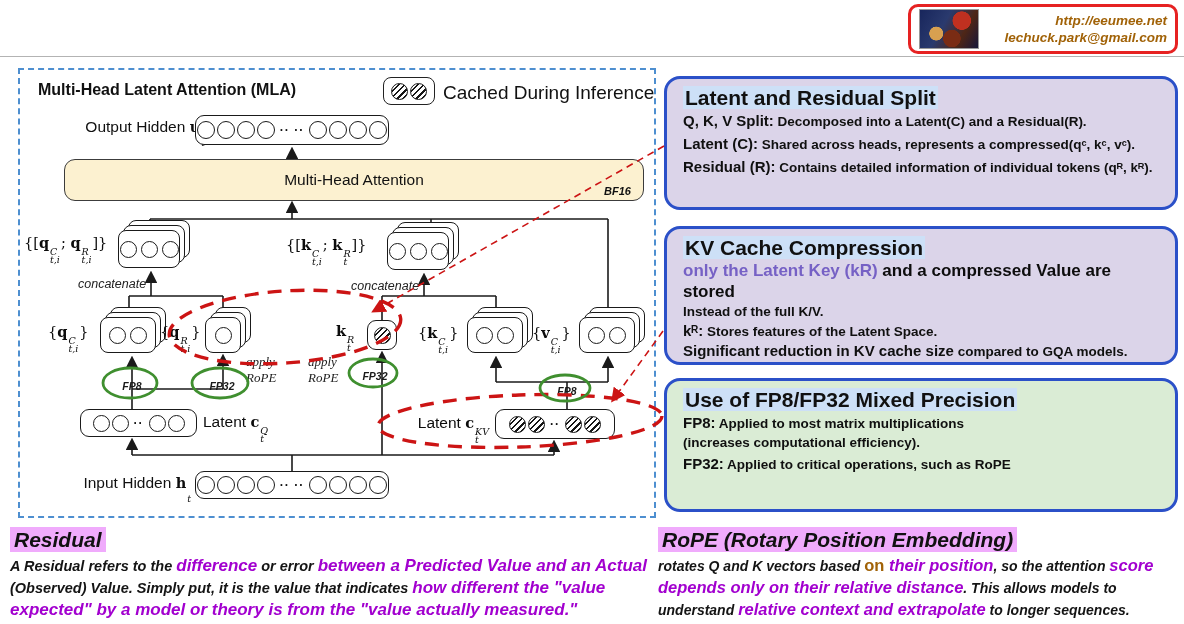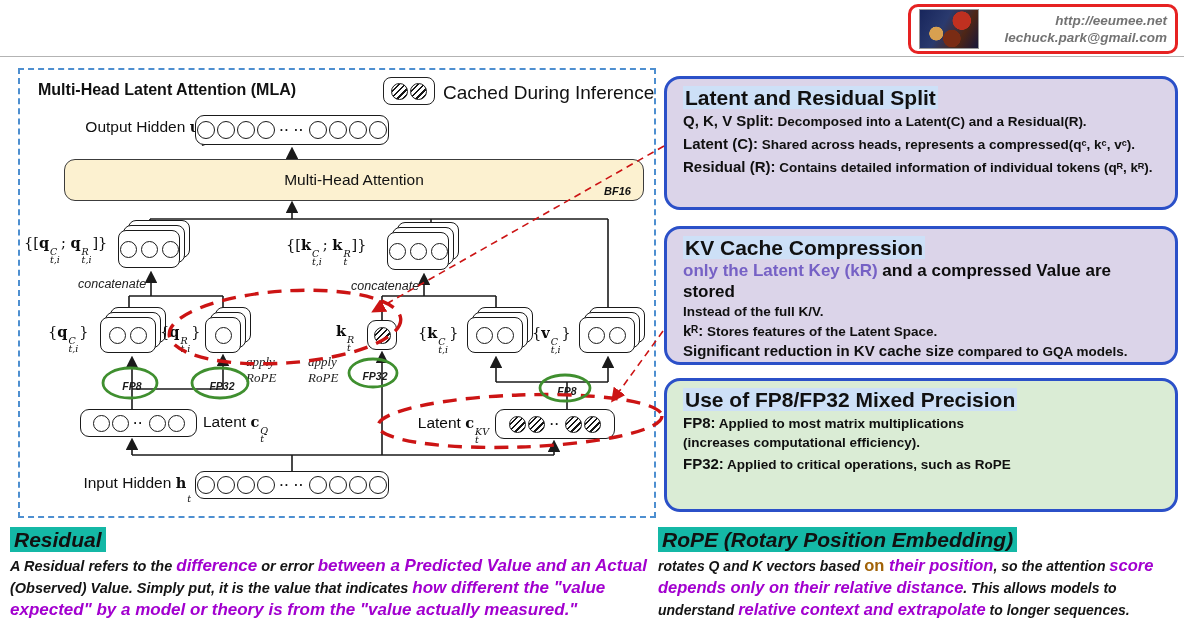--- a/index.html
+++ b/index.html
@@ -11,21 +11,21 @@
   #main-title{left:16px;top:8px;font-size:27px;font-weight:800;letter-spacing:-0.5px;color:#0a0a0a;white-space:nowrap;}
   #header-rule{left:0;top:56px;width:1184px;height:1px;background:#b3b3b3;}
   #logo-badge{left:908px;top:4px;width:270px;height:50px;border:3px solid #e62222;border-radius:10px;
               display:flex;align-items:center;gap:8px;padding:0 8px;box-sizing:border-box;background:#fff;}
   #logo-art{width:58px;height:38px;border:1px solid #999;flex:0 0 auto;
      background:
        radial-gradient(circle at 72% 28%, #c03020 0 18%, transparent 19%),
        radial-gradient(circle at 28% 62%, #d8a050 0 14%, transparent 15%),
        radial-gradient(circle at 55% 75%, #7a2c14 0 20%, transparent 21%),
        linear-gradient(120deg,#18265c 0%,#2a3a6e 40%,#4e2616 72%,#17173a 100%);}
-  #logo-text{flex:1;text-align:right;color:#737373;font-weight:700;font-style:italic;
+  #logo-text{flex:1;text-align:right;color:#a16207;font-weight:700;font-style:italic;
              font-size:13.5px;line-height:17px;white-space:nowrap;}
 
   
   #panel{left:18px;top:68px;width:634px;height:446px;border:2.5px dashed #4e8fd0;background:#fff;}
   .dg-text{position:absolute;white-space:nowrap;}
   #mla-title{left:18px;top:11px;font-size:16px;font-weight:700;}
   .concat{font-size:12.5px;font-style:italic;color:#222;}
   .rope{font-size:13px;font-style:italic;color:#222;line-height:16px;white-space:pre-line;font-family:Liberation Serif, serif;}
   .fp-lab{font-size:10.5px;font-weight:700;font-style:italic;color:#1a1a1a;text-align:center;}
 
@@ -67,21 +67,21 @@
   .info-box{position:absolute;left:664px;width:514px;border:3.5px solid #2b50c8;border-radius:16px;
             padding:7px 14px 6px 16px;box-sizing:border-box;}
   .ib-lav{background:#dbd4e9;} .ib-grn{background:#daecd5;}
   .ib-title{display:inline;font-size:21px;font-weight:800;background:#cde0f7;line-height:1.15;padding:0 2px;}
   .ib-line{font-size:13.5px;font-weight:700;line-height:1.52;color:#101010;}
   .ib-lead{font-size:15px;font-weight:800;}
   .ib-purple{color:#7661c5;font-size:17px;font-weight:800;}
   .ib-bigblack{color:#0d0d0d;font-size:17px;font-weight:800;}
 
   
-  .note-head{display:inline-block;font-size:21px;font-weight:800;font-style:italic;background:#14b8a6;
+  .note-head{display:inline-block;font-size:21px;font-weight:800;font-style:italic;background:#f0abfc;
              padding:0 4px;line-height:1.2;}
   .note-para{margin-top:3px;line-height:1.3;}
   .nk{font-style:italic;font-weight:700;font-size:14.5px;color:#141414;}
   .np{font-style:italic;font-weight:700;font-size:17px;color:#a200cf;}
   .ng{font-weight:700;font-size:17px;color:#a16207;}
   .rp .nk{font-size:14px;} .rp .np{font-size:16.5px;} .rp .ng{font-size:16.5px;}
 
   svg{display:block;}
   #overlay{position:absolute;left:0;top:0;z-index:50;pointer-events:none;}
   #panel-svg{position:absolute;left:0;top:0;z-index:5;pointer-events:none;}

